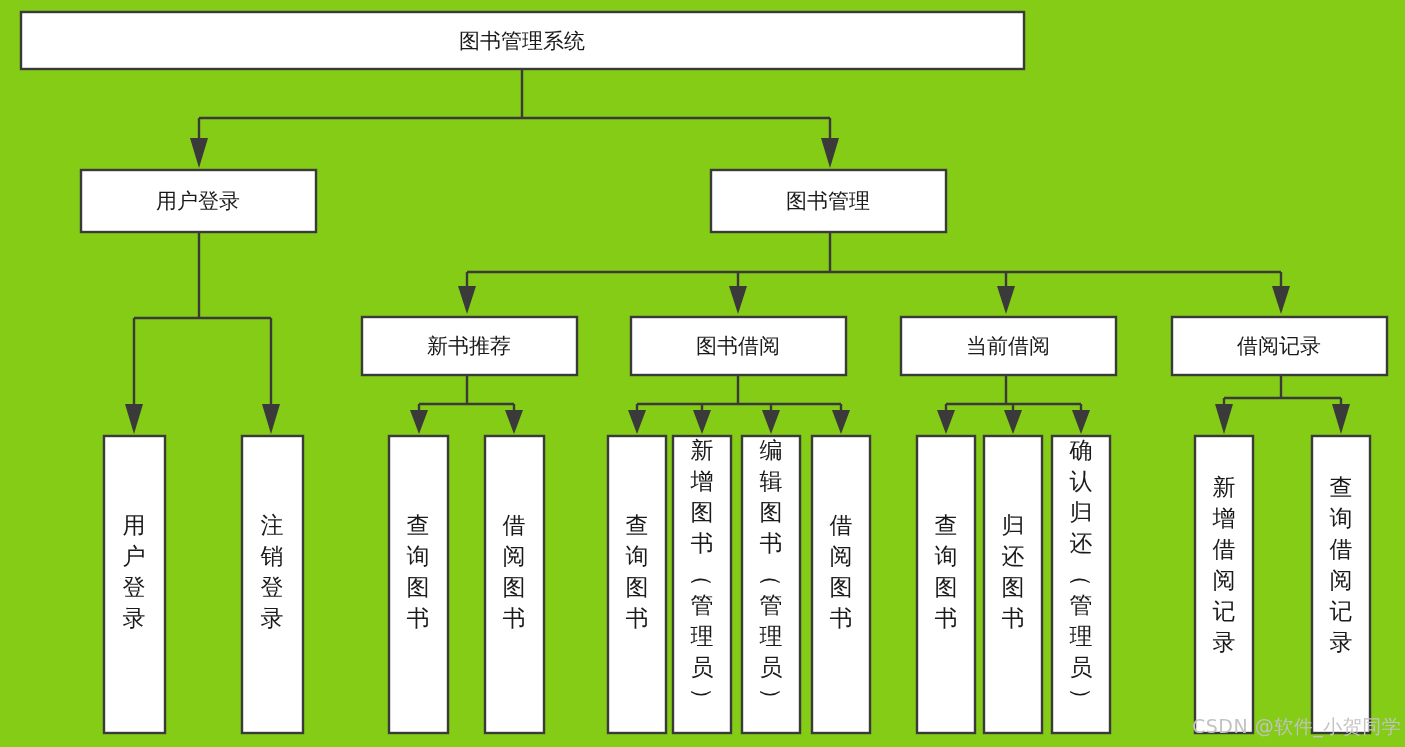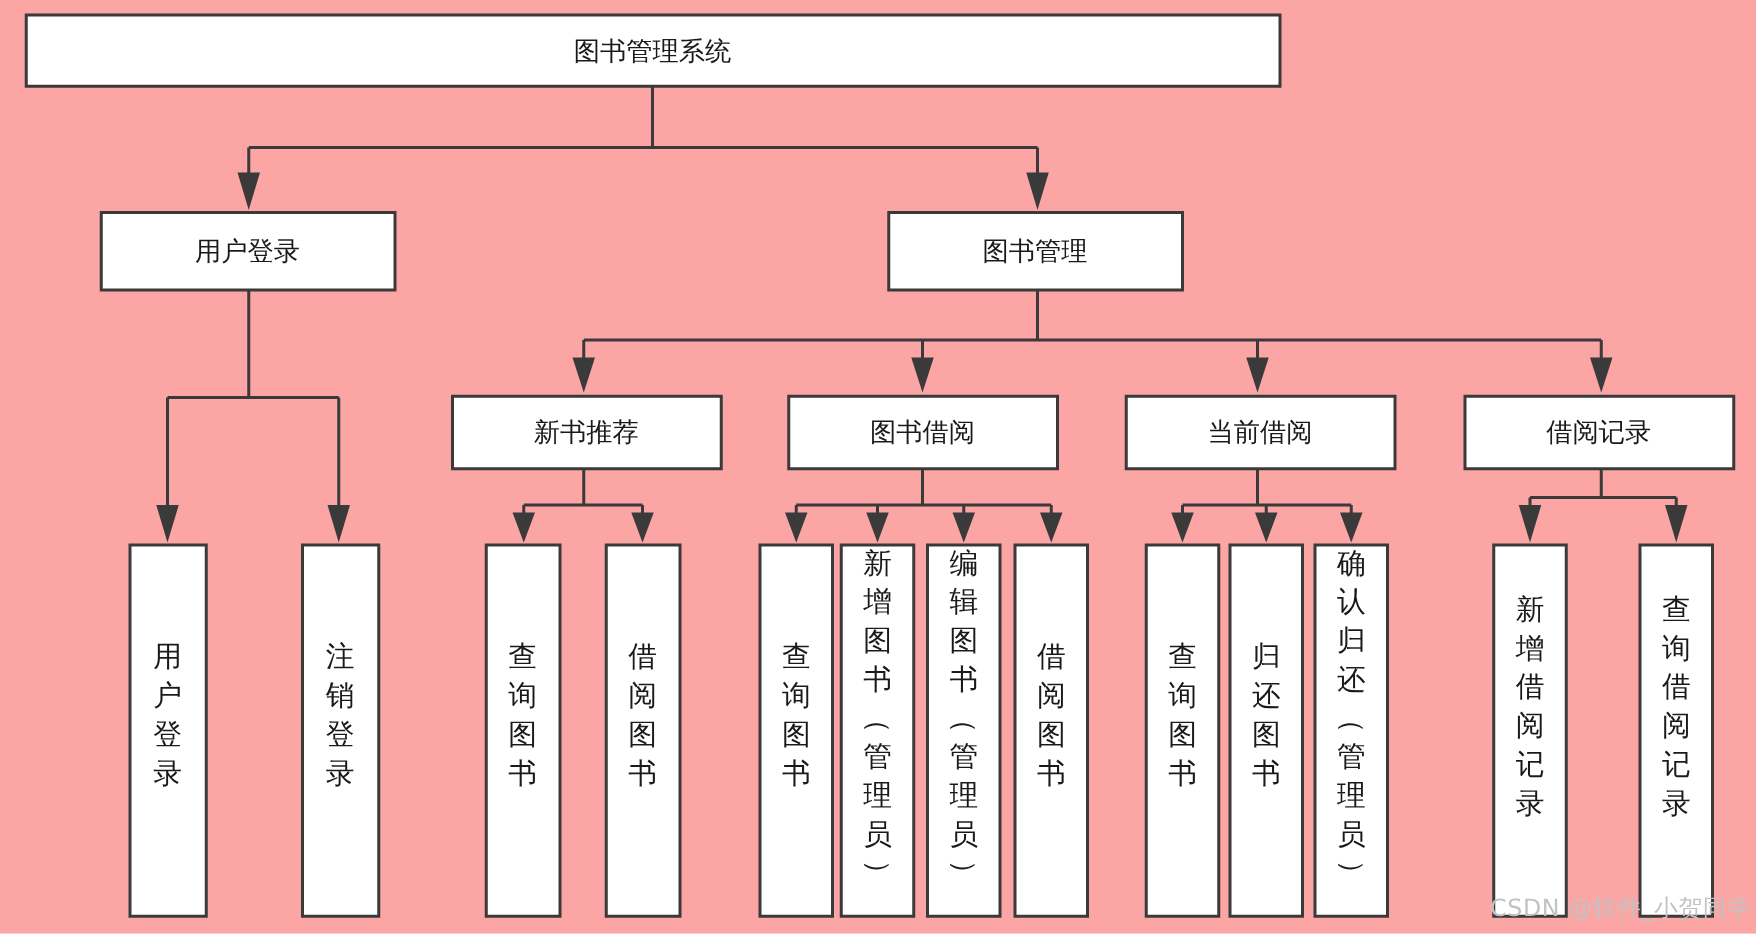--- a/index.html
+++ b/index.html
@@ -10,21 +10,21 @@
   body {
     width: 1405px;
     height: 747px;
     overflow: hidden;
     font-family: "DejaVu Sans", "Liberation Sans", sans-serif;
   }
   #diagram-root {
     position: relative;
     width: 1405px;
     height: 747px;
-    background: #fca5a5;
+    background: #84cc16;
   }
   svg.diagram-svg {
     display: block;
     width: 1405px;
     height: 747px;
   }
   .node-rect {
     fill: #ffffff;
     stroke: #3a3a3a;
     stroke-width: 2.4;

